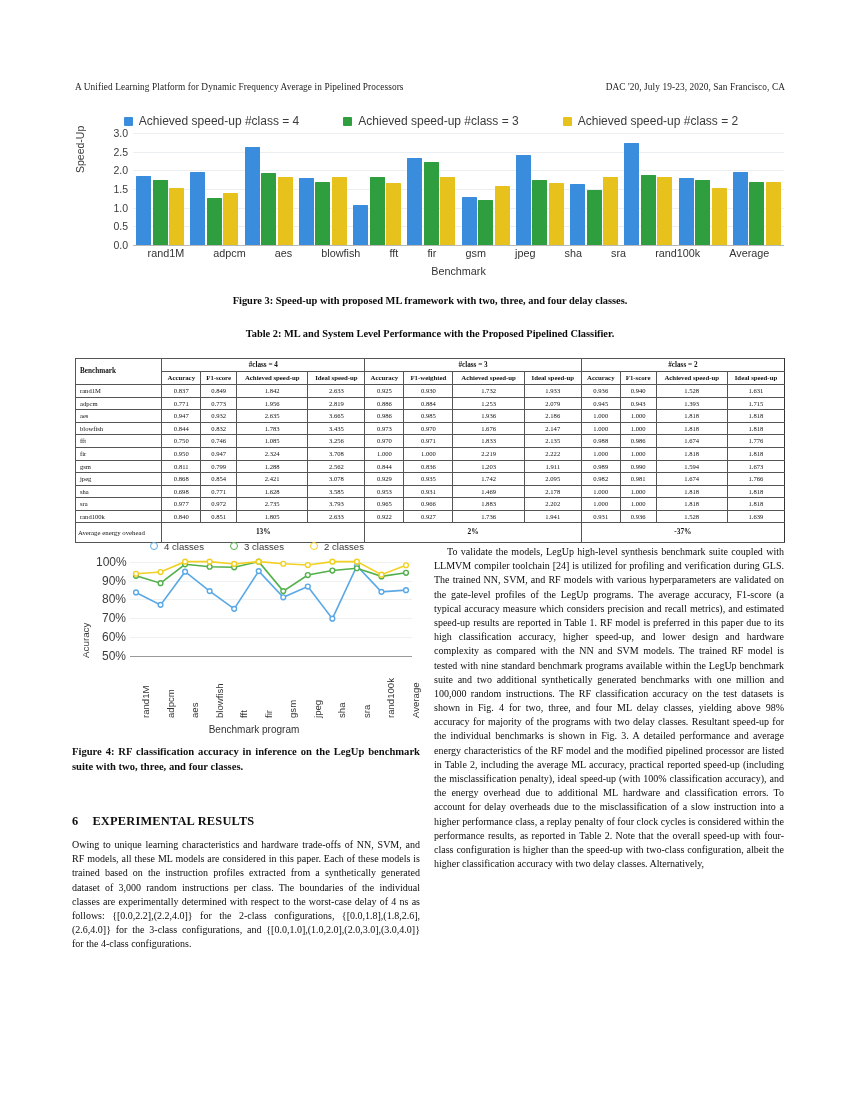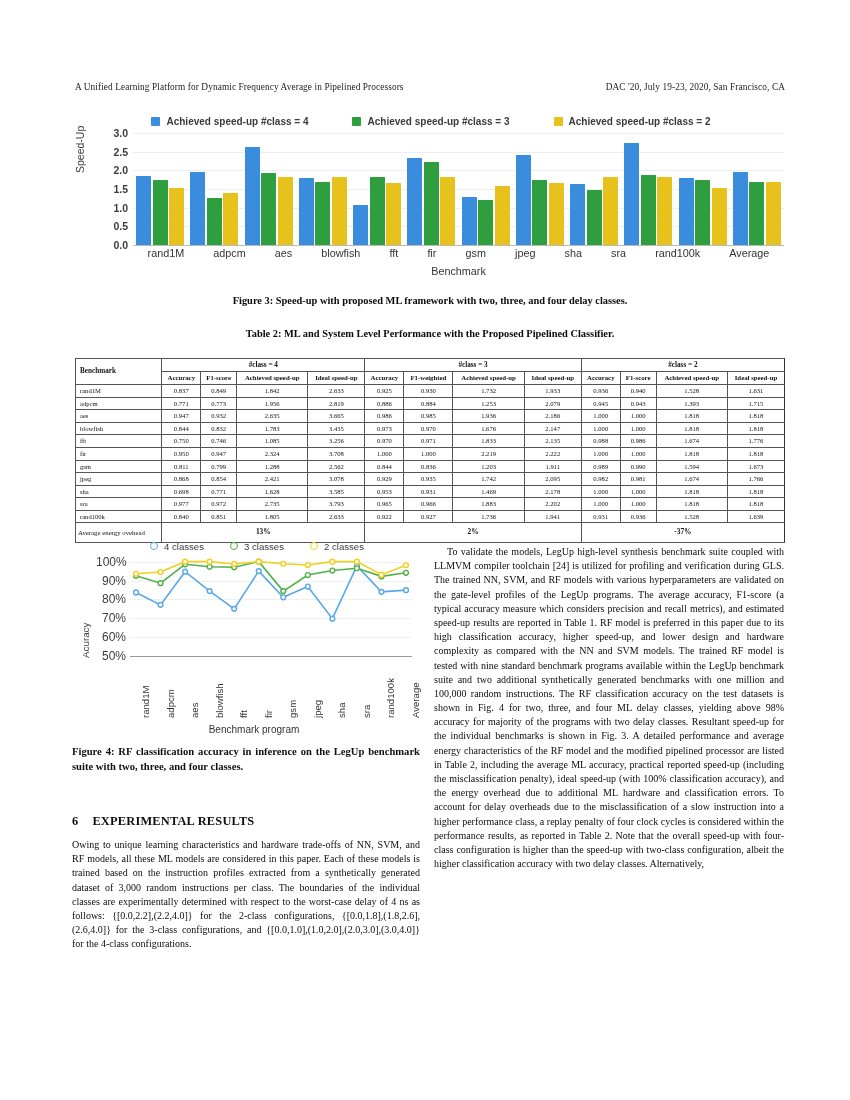--- a/index.html
+++ b/index.html
@@ -17,37 +17,36 @@
   .runhead {
     position:absolute; left:75px; top:82px; width:710px;
     display:flex; justify-content:space-between; align-items:baseline;
     font-size:9.3px; color:#232323; letter-spacing:.1px;
   }
 
   
   .fig3 { position:absolute; left:78px; top:112px; width:706px; height:165px; }
   .fig3-legend {
     display:flex; justify-content:center; gap:44px; 
-    font-family:"Liberation Sans", sans-serif; font-size:10px; color:#3b3b3b;
+    font-family:"Liberation Sans", sans-serif; font-size:12px; color:#3b3b3b;
     height:18px;
-    font-weight:bold;
   }
   .lg-item { display:flex; align-items:center; gap:6px; }
   .lg-sw { width:9px; height:9px; display:inline-block; border-radius:1px; }
   .fig3-plot { position:relative; height:126px; margin-top:3px; }
   .f3-ylab {
     position:absolute; left:-4px; top:40px;
     transform:rotate(-90deg); transform-origin:left top;
     font-family:"Liberation Sans", sans-serif; font-size:10.5px; color:#3c3c3c;
     white-space:nowrap;
   }
   .f3-yaxis { position:absolute; left:18px; top:0; width:34px; height:112px; }
   .f3-ytick {
     position:absolute; right:2px; transform:translateY(-50%);
-    font-family:"Liberation Sans", sans-serif; font-size:10.5px; color:#3c3c3c;font-weight:bold;
+    font-family:"Liberation Sans", sans-serif; font-size:10.5px; color:#3c3c3c;
   }
   .f3-area {
     position:absolute; left:55px; top:0; right:0; height:112px;
     border-bottom:1.6px solid #b9b9b9;
   }
   .f3-grid { position:absolute; left:0; right:0; height:1px; background:#eceff1; }
   .f3-bars {
     position:absolute; left:0; right:0; bottom:0; height:112px;
     display:flex; align-items:flex-end; justify-content:space-around;
   }

